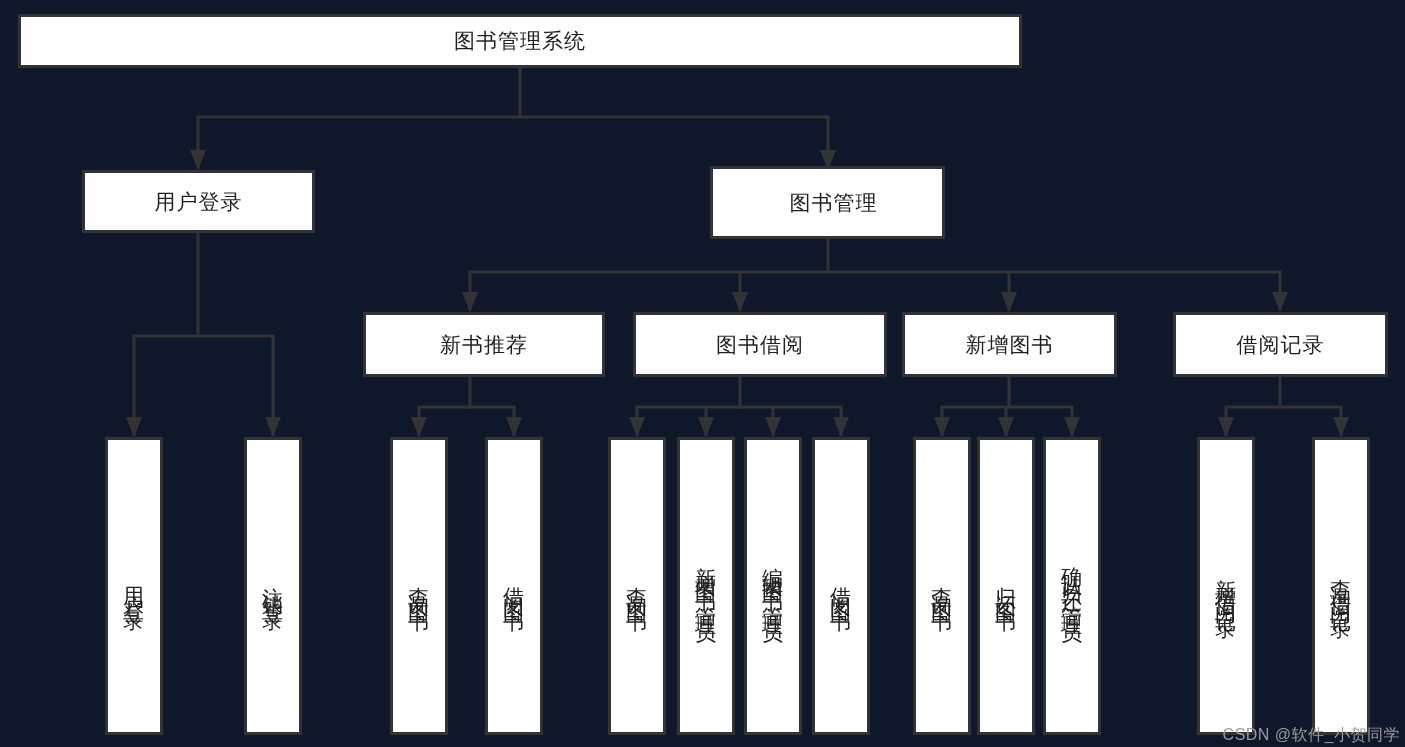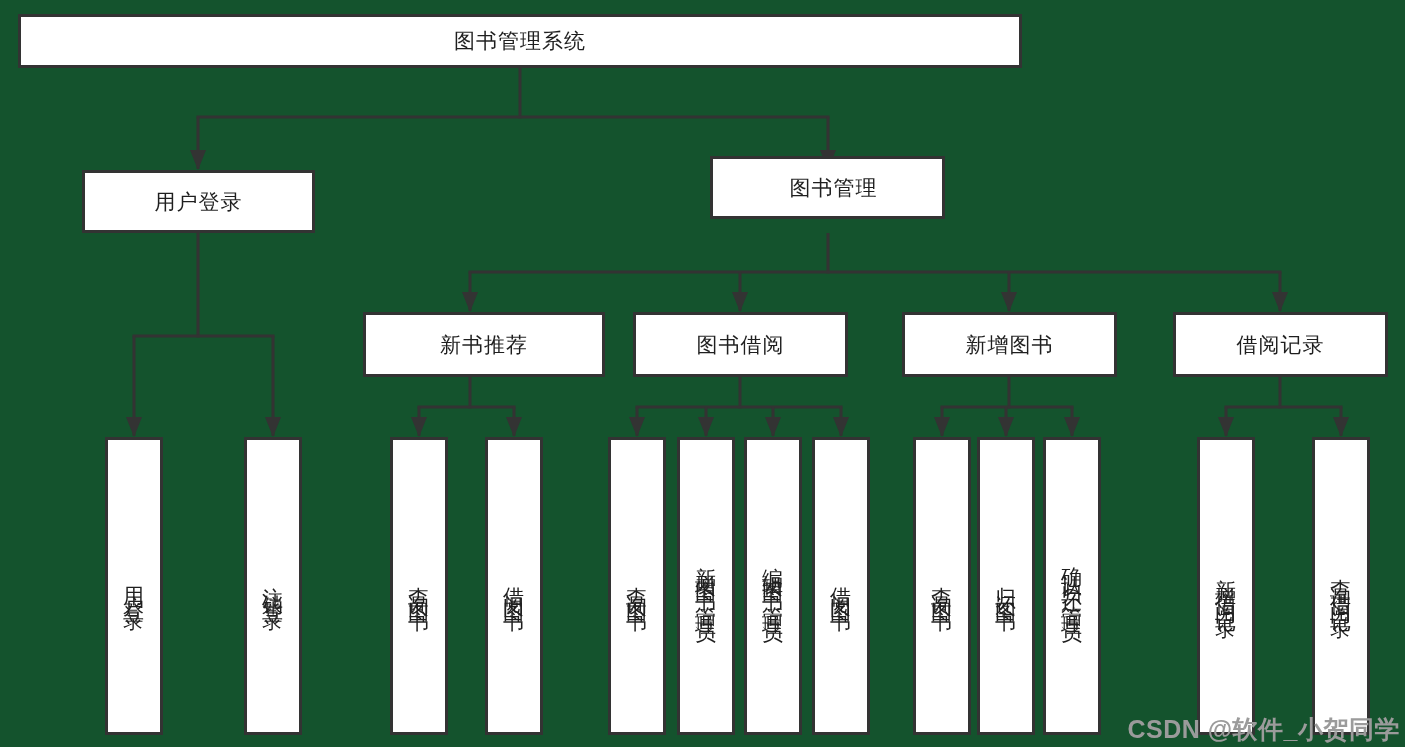--- a/index.html
+++ b/index.html
@@ -4,21 +4,21 @@
 <style>
   html, body {
     margin: 0;
     padding: 0;
     background: #ffffff;
   }
   #canvas {
     position: relative;
     width: 1405px;
     height: 747px;
-    background: #14532d;
+    background: #0f172a;
     font-family: "Liberation Sans", "DejaVu Sans", sans-serif;
     overflow: hidden;
   }
   #connectors {
     position: absolute;
     left: 0;
     top: 0;
     width: 1405px;
     height: 747px;
   }
@@ -47,26 +47,25 @@
     text-orientation: mixed;
     font-size: 21px;
     letter-spacing: 8px;
     line-height: 1;
     white-space: nowrap;
   }
   #watermark {
     position: absolute;
     right: 5px;
     bottom: 1px;
-    font-size: 25px;
+    font-size: 16px;
     color: #9b9b9b;
     letter-spacing: 0.5px;
     white-space: nowrap;
     pointer-events: none;
-    font-weight: bold;
   }
 </style>
 </head>
 <body>
 
 <div id="canvas">
 
   <svg id="connectors" width="1405" height="747" viewBox="0 0 1405 747">
     <defs>
       <marker id="arrow" viewBox="0 0 20 16" markerUnits="userSpaceOnUse" markerWidth="20" markerHeight="16" refX="19" refY="8" orient="auto">
@@ -117,28 +116,28 @@
     </g>
   </svg>
 
   <div class="node h-node" style="left:18px; top:14px; width:1004px; height:54px;">
     <span>图书管理系统</span>
   </div>
 
   <div class="node h-node" style="left:82px; top:170px; width:233px; height:63px;">
     <span>用户登录</span>
   </div>
-  <div class="node h-node" style="left:710px; top:156px; width:235px; height:63px;padding-left:12px;">
+  <div class="node h-node" style="left:710px; top:166px; width:235px; height:73px;padding-left:12px;">
     <span>图书管理</span>
   </div>
 
   <div class="node h-node" style="left:363px; top:312px; width:242px; height:65px;">
     <span>新书推荐</span>
   </div>
-  <div class="node h-node" style="left:633px; top:312px; width:215px; height:65px;">
+  <div class="node h-node" style="left:633px; top:312px; width:254px; height:65px;">
     <span>图书借阅</span>
   </div>
   <div class="node h-node" style="left:902px; top:312px; width:215px; height:65px;">
     <span>新增图书</span>
   </div>
   <div class="node h-node" style="left:1173px; top:312px; width:215px; height:65px;">
     <span>借阅记录</span>
   </div>
 
   <div class="node leaf" style="left:105px;">

